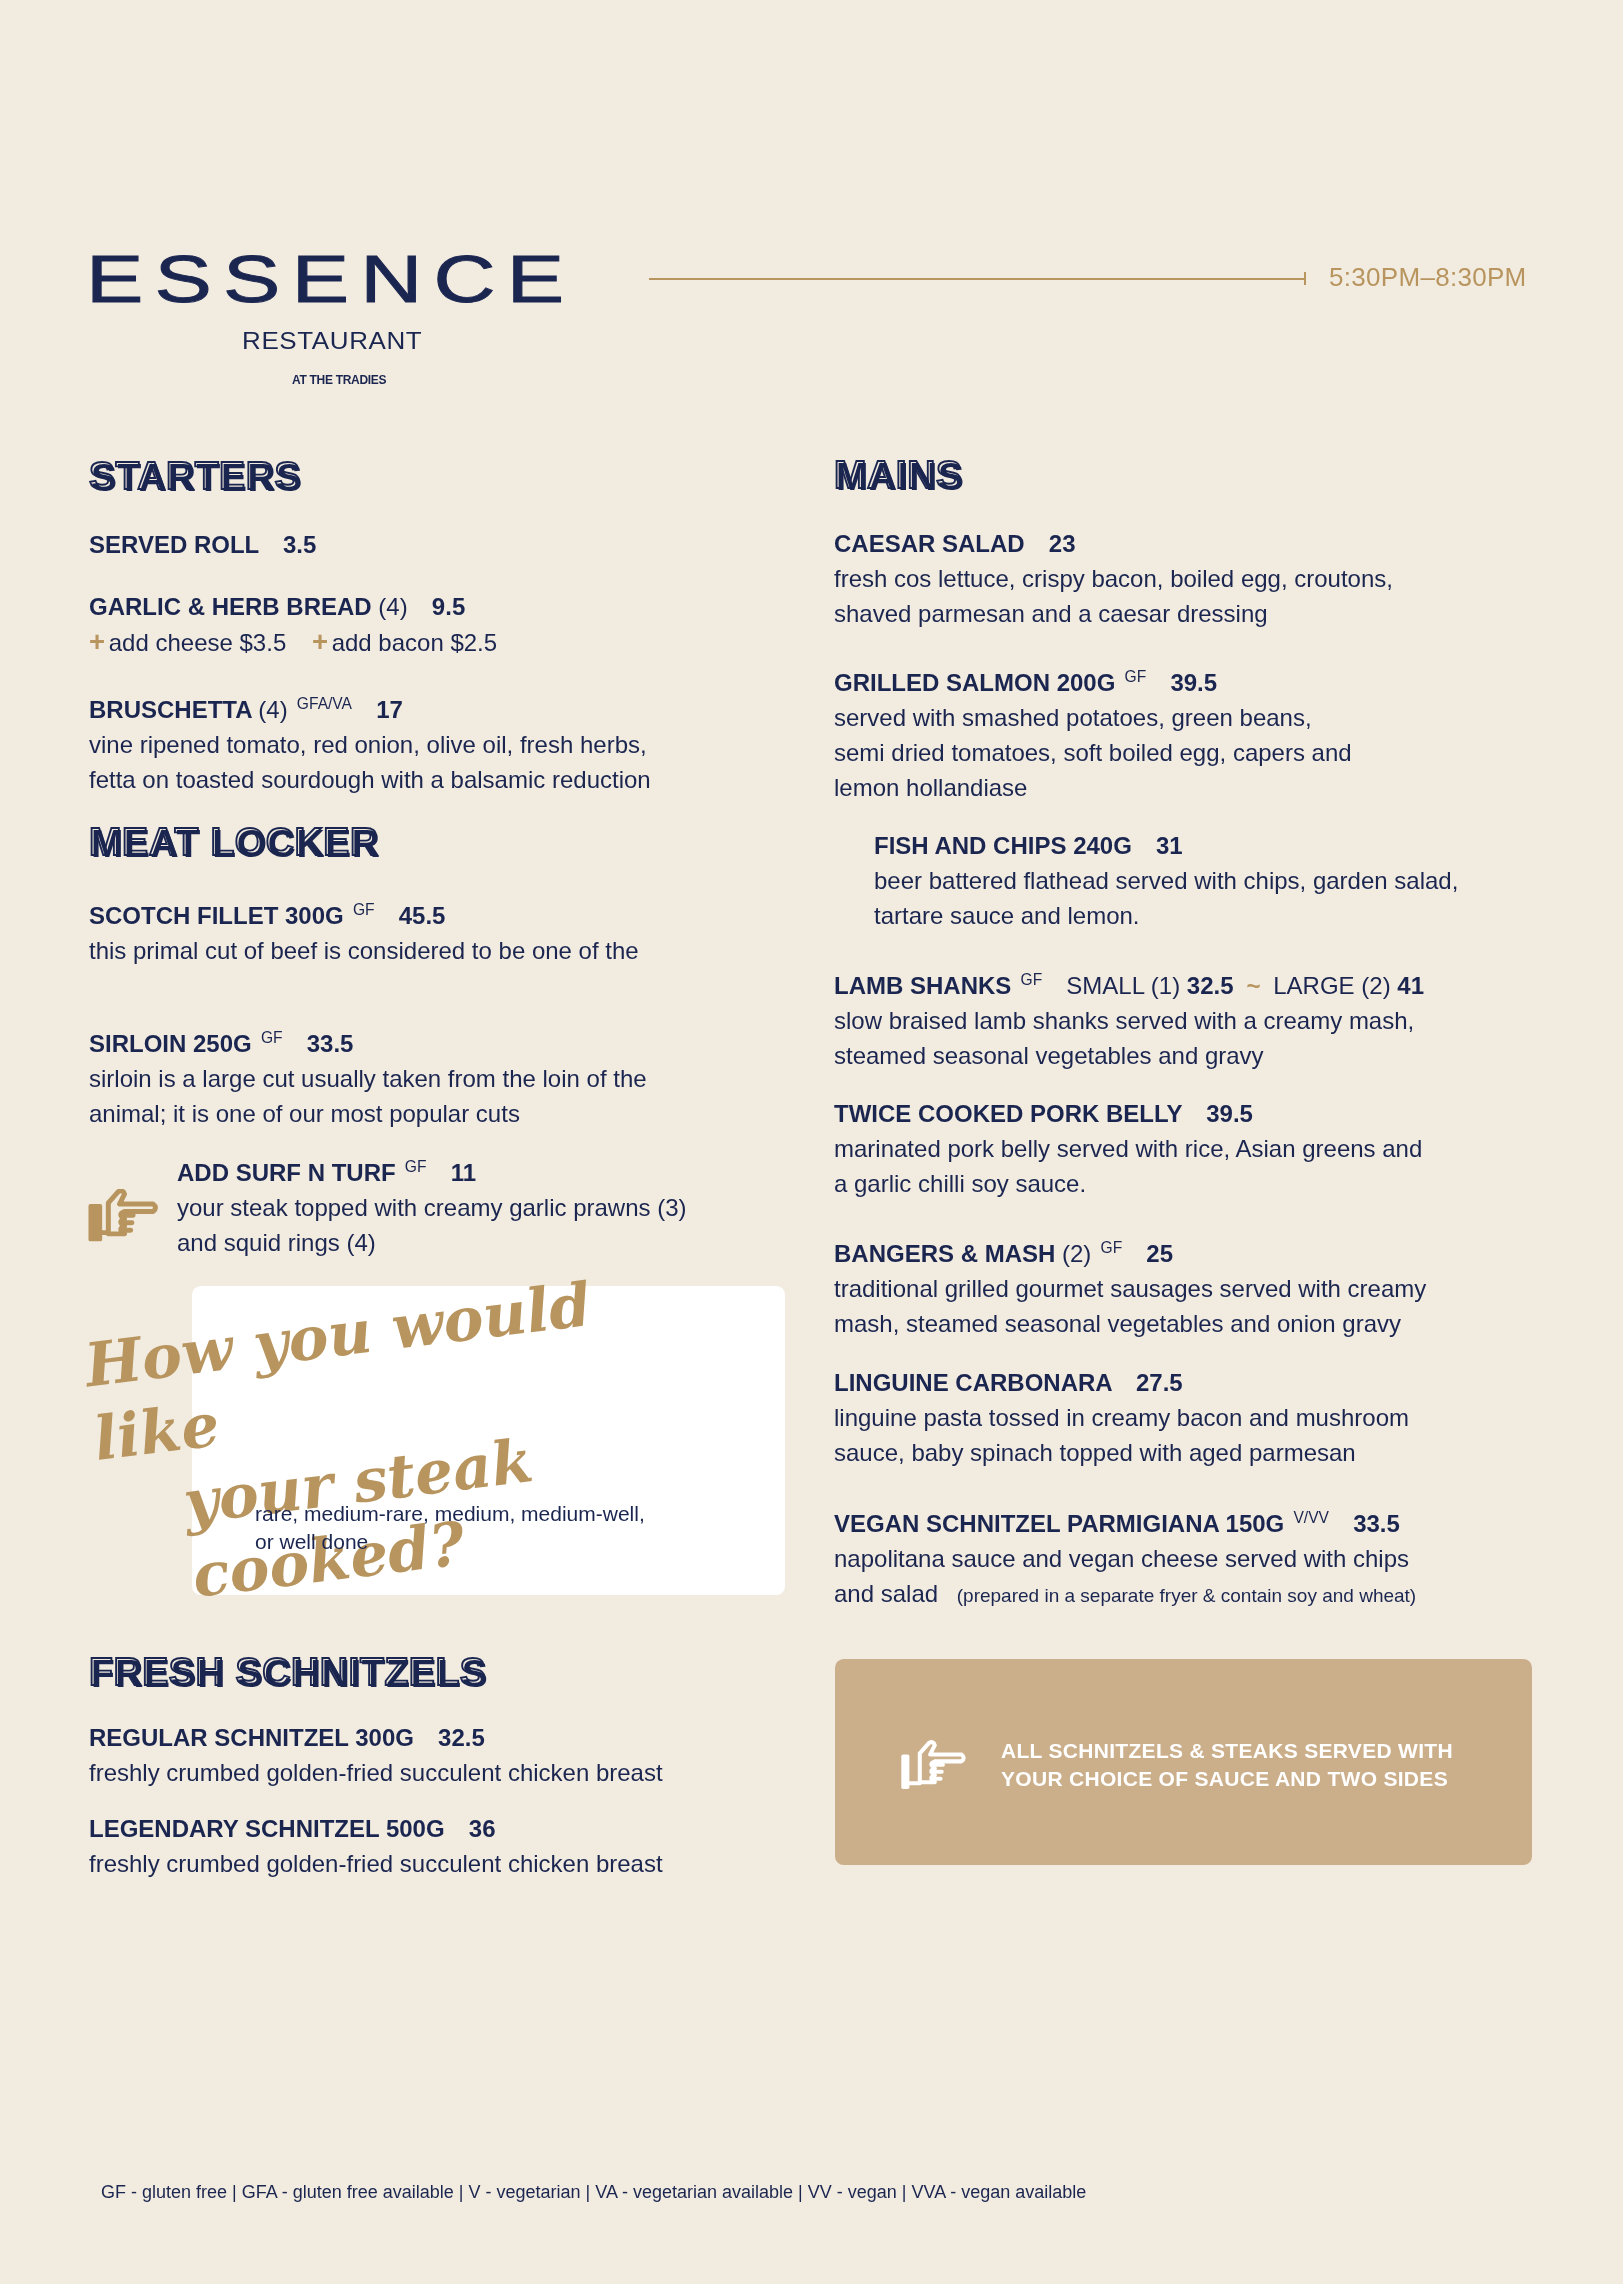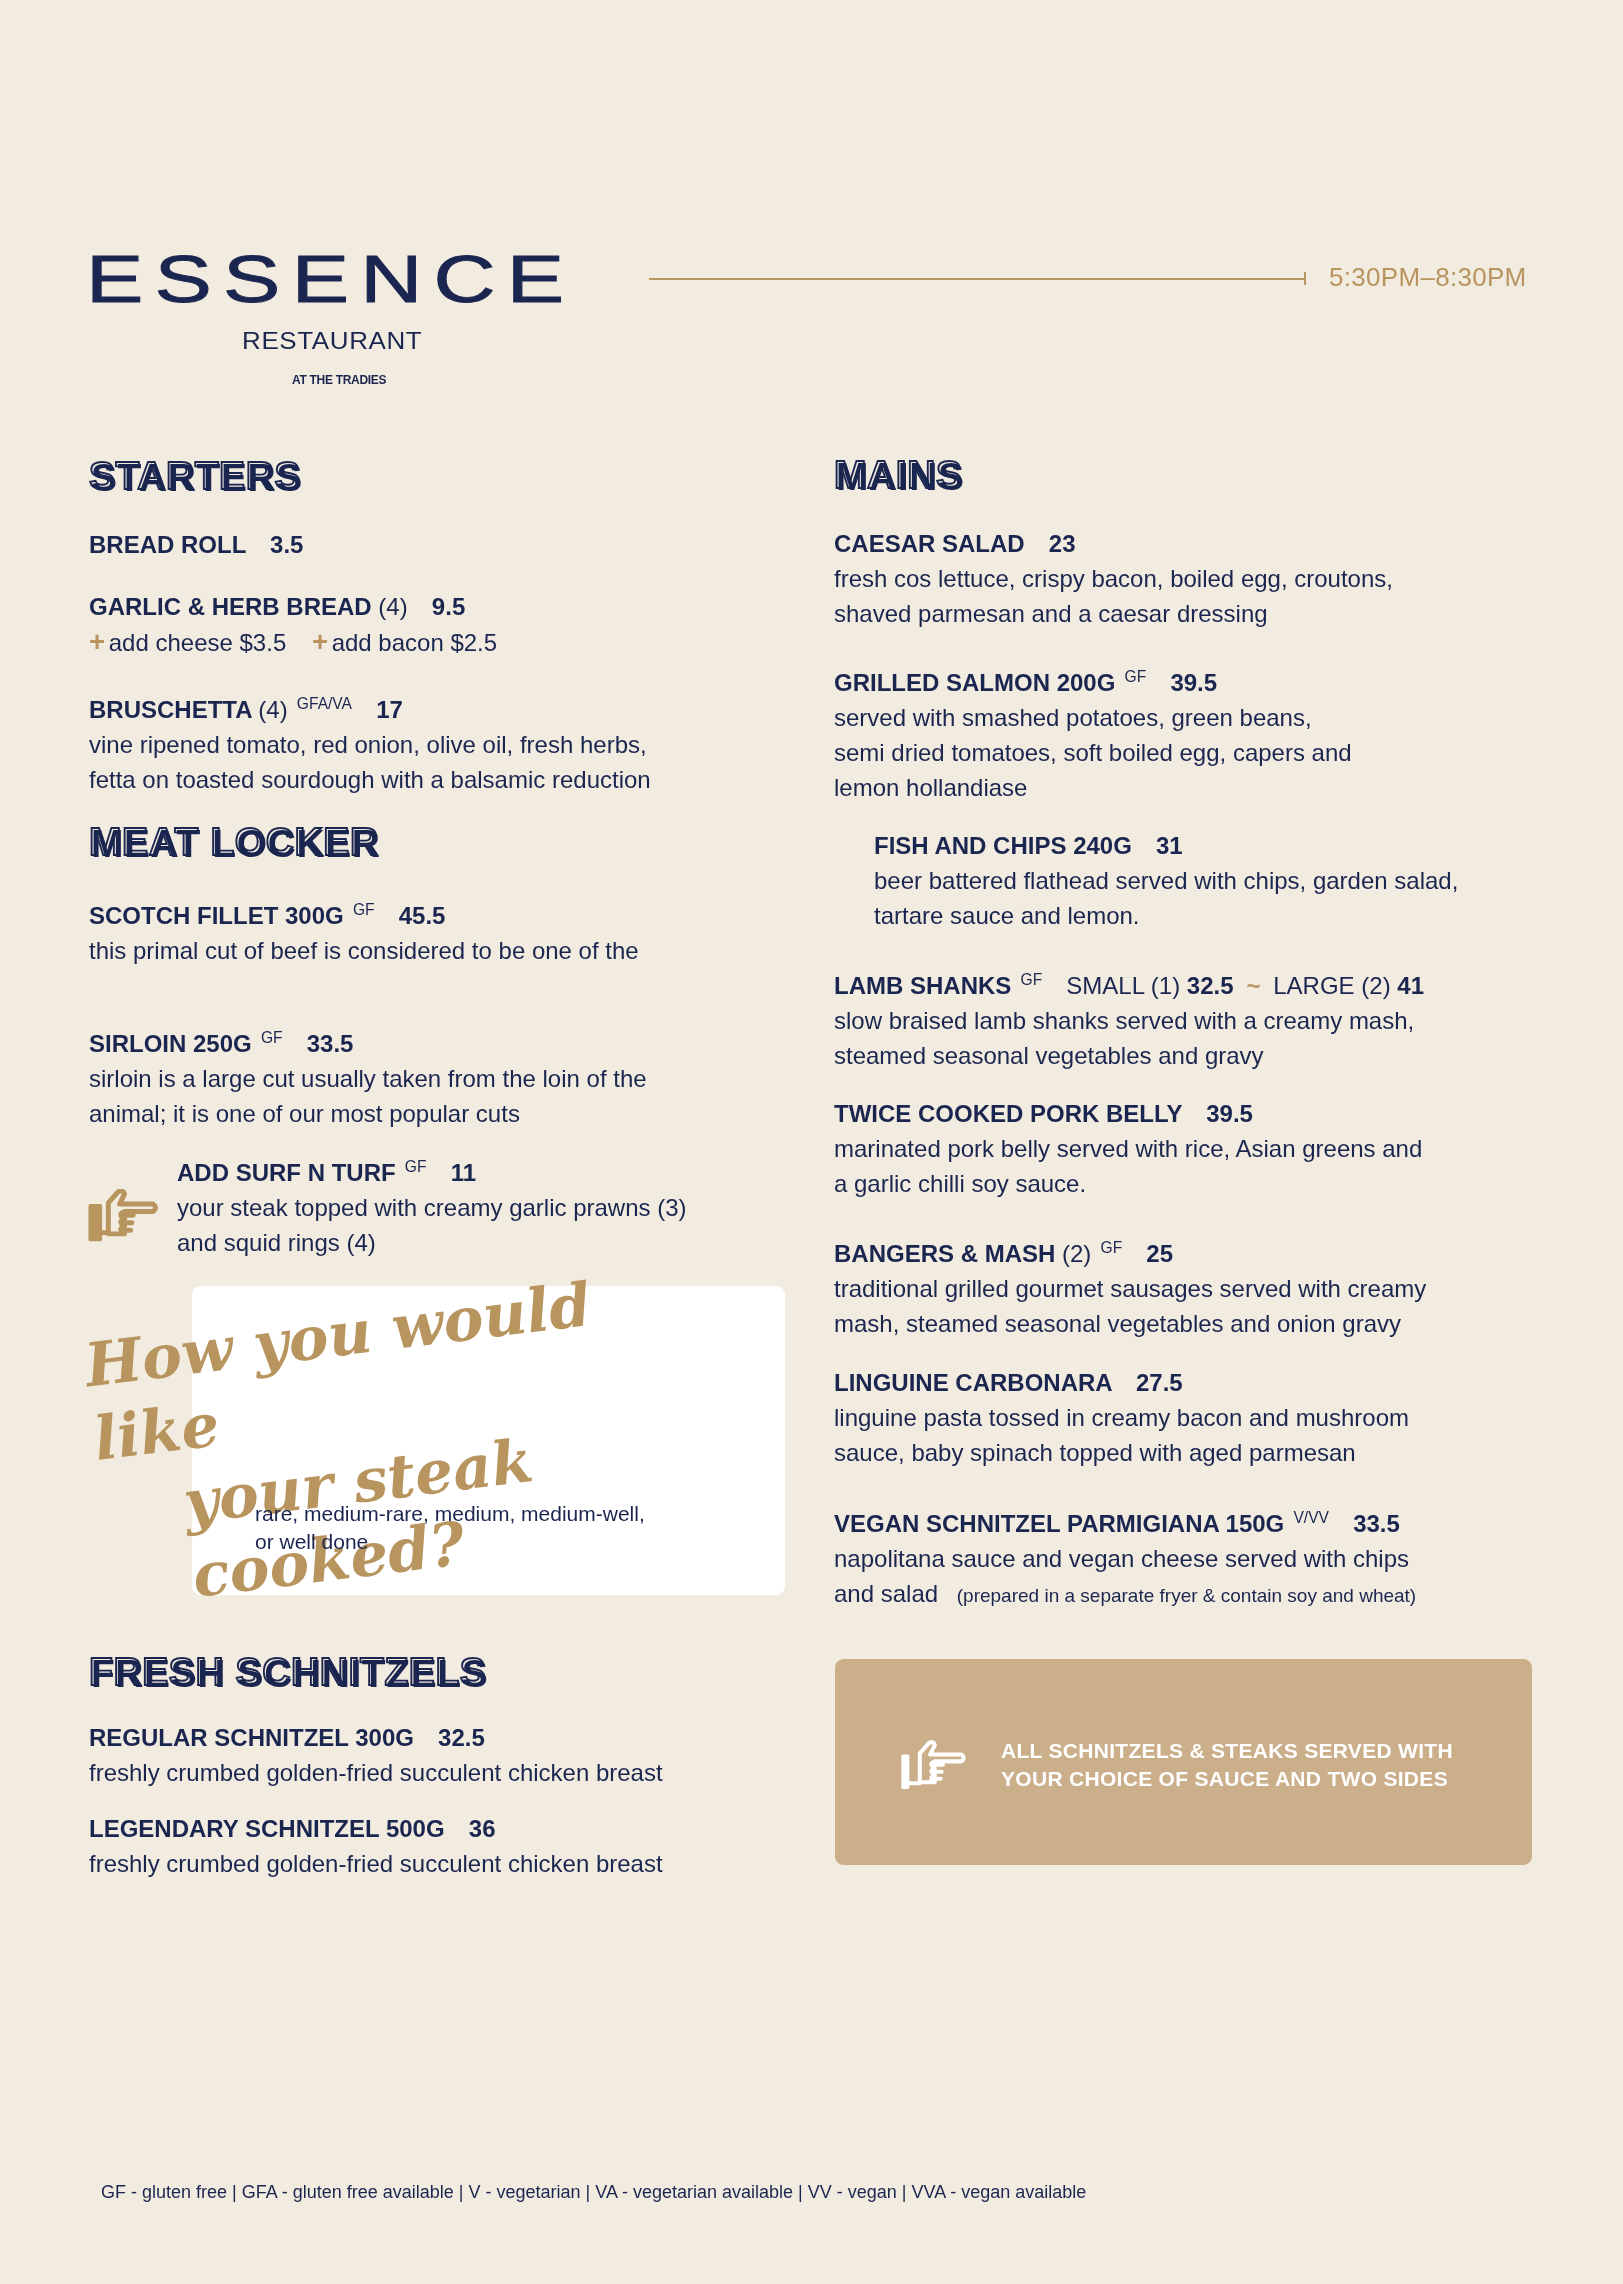--- a/index.html
+++ b/index.html
@@ -106,21 +106,21 @@
     <span class="logo-sub">RESTAURANT</span>
     <span class="logo-tag">AT THE TRADIES</span>
   </div>
   <div class="time-line"></div>
   <div class="time-text">5:30PM–8:30PM</div>
 
   <div class="section-title" style="left:89px; top:456px;">STARTERS</div>
 
   <div class="item" style="left:89px; top:527px;">
     <div class="item-head">
-      <span>BREAD ROLL</span>
+      <span>SERVED ROLL</span>
       <span class="price thin">3.5</span>
     </div>
   </div>
 
   <div class="item" style="left:89px; top:589px;">
     <div class="item-head">
       <span>GARLIC &amp; HERB BREAD</span>
       <span class="paren">(4)</span>
       <span class="price">9.5</span>
     </div>

